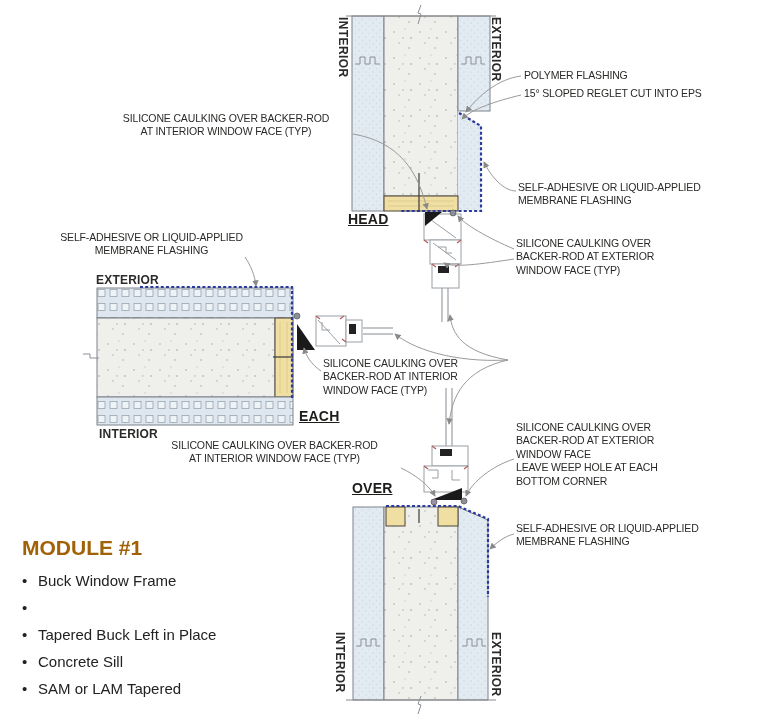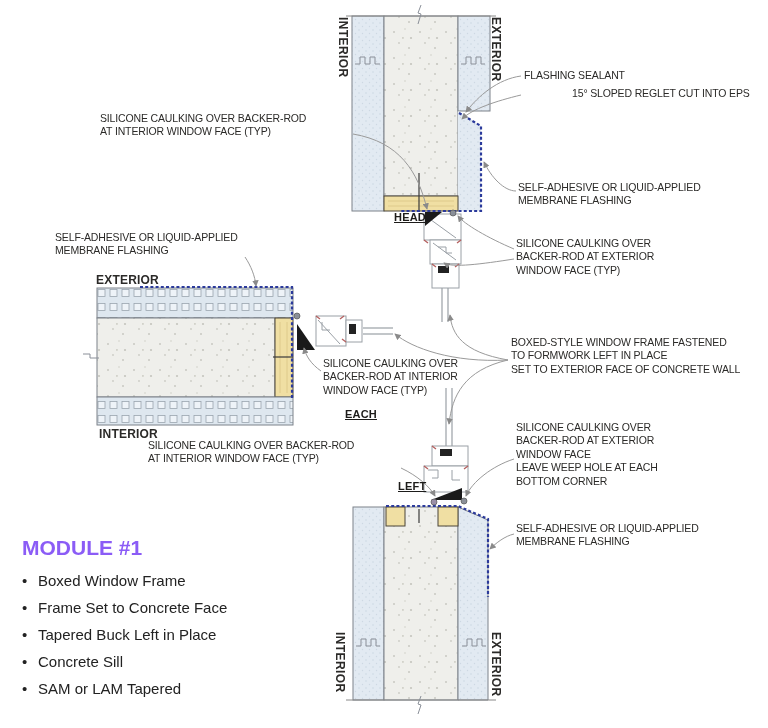--- a/index.html
+++ b/index.html
@@ -5,31 +5,31 @@
   html,body{margin:0;padding:0;background:#ffffff;}
   #canvas{
     position:relative;width:768px;height:728px;background:#ffffff;overflow:hidden;
     font-family:"Liberation Sans", sans-serif;color:var(--text,#2b2a28);
   }
   #drawing{position:absolute;left:0;top:0;}
   .ann{
     position:absolute;font-size:10.5px;line-height:1.28;letter-spacing:-0.15px;
     white-space:pre-line;color:var(--text,#2b2a28);
   }
-  .ann.right{text-align:left;}
+  .ann.right{text-align:center;}
   .detail-label{
-    position:absolute;font-size:11px;font-weight:bold;letter-spacing:0.2px;
-    text-decoration:underline;color:#1d1c1a;margin-left:46px;
+    position:absolute;font-size:14px;font-weight:bold;letter-spacing:0.2px;
+    text-decoration:underline;color:#1d1c1a;
   }
   .vlabel{
     position:absolute;writing-mode:vertical-rl;font-size:12px;font-weight:600;
     letter-spacing:0.4px;color:#2b2a28;
   }
   .hlabel{position:absolute;font-size:12px;font-weight:600;letter-spacing:0.2px;color:#2b2a28;}
-  .module-title{position:absolute;left:22px;top:536px;font-size:21px;font-weight:bold;color:#8b5cf6;}
+  .module-title{position:absolute;left:22px;top:536px;font-size:21px;font-weight:bold;color:#a16207;}
   .bullets{position:absolute;left:22px;top:572px;}
   .bullet-row{display:flex;align-items:baseline;height:27px;font-size:15px;color:#222;}
   .bullet-row .dot{width:16px;font-size:15px;}
   svg .leader{fill:none;stroke:var(--leader-gray,#9a9a9a);stroke-width:1;}
   svg .membrane{fill:none;stroke:var(--membrane-blue,#2b3a9b);stroke-width:2.2;stroke-dasharray:3 2.2;}
   svg .wall-stroke{stroke:#7d828a;stroke-width:1;}
   svg .frame{fill:#ffffff;stroke:#9aa0a6;stroke-width:1;}
   svg .frame-line{fill:none;stroke:#9aa0a6;stroke-width:1;}
   svg .glazing{fill:none;stroke:#9aa0a6;stroke-width:1.2;}
   svg .caulk{fill:var(--caulk-black,#1a1a1a);}
@@ -166,65 +166,61 @@
       <path class="leader" marker-end="url(#arrow)" d="M514,459 C492,466 472,482 466,496"></path>
       <path class="leader" marker-end="url(#arrow)" d="M514,534 C505,536 496,543 490,549"></path>
     </g>
   </svg>
 
   <div class="vlabel" style="left:336px;top:17px;">INTERIOR</div>
   <div class="vlabel" style="left:489px;top:17px;">EXTERIOR</div>
 
   <div class="ann right" style="left:100px;top:112px;width:252px;">SILICONE CAULKING OVER BACKER-ROD
 AT INTERIOR WINDOW FACE (TYP)</div>
-  <div class="ann" style="left:524px;top:69px;">FLASHING SEALANT</div>
-  <div class="ann" style="left:524px;top:87px;margin-left:48px;">15° SLOPED REGLET CUT INTO EPS</div>
+  <div class="ann" style="left:524px;top:69px;">POLYMER FLASHING</div>
+  <div class="ann" style="left:524px;top:87px;">15° SLOPED REGLET CUT INTO EPS</div>
   <div class="ann" style="left:518px;top:181px;">SELF-ADHESIVE OR LIQUID-APPLIED
 MEMBRANE FLASHING</div>
   <div class="detail-label" style="left:348px;top:211px;">HEAD</div>
   <div class="ann" style="left:516px;top:237px;">SILICONE CAULKING OVER
 BACKER-ROD AT EXTERIOR
 WINDOW FACE (TYP)</div>
 
   <div class="ann right" style="left:55px;top:231px;width:193px;">SELF-ADHESIVE OR LIQUID-APPLIED
 MEMBRANE FLASHING</div>
   <div class="hlabel" style="left:96px;top:273px;">EXTERIOR</div>
   <div class="hlabel" style="left:99px;top:427px;">INTERIOR</div>
   <div class="ann" style="left:323px;top:357px;">SILICONE CAULKING OVER
 BACKER-ROD AT INTERIOR
 WINDOW FACE (TYP)</div>
   <div class="detail-label" style="left:299px;top:408px;">EACH</div>
 
-  <div class="ann" style="left:511px;top:336px;">BOXED-STYLE WINDOW FRAME FASTENED
-TO FORMWORK LEFT IN PLACE
-SET TO EXTERIOR FACE OF CONCRETE WALL</div>
 
   <div class="ann right" style="left:148px;top:439px;width:253px;">SILICONE CAULKING OVER BACKER-ROD
 AT INTERIOR WINDOW FACE (TYP)</div>
   <div class="ann" style="left:516px;top:421px;">SILICONE CAULKING OVER
 BACKER-ROD AT EXTERIOR
 WINDOW FACE
 LEAVE WEEP HOLE AT EACH
 BOTTOM CORNER</div>
-  <div class="detail-label" style="left:352px;top:480px;">LEFT</div>
+  <div class="detail-label" style="left:352px;top:480px;">OVER</div>
   <div class="ann" style="left:516px;top:522px;">SELF-ADHESIVE OR LIQUID-APPLIED
 MEMBRANE FLASHING</div>
 
   <div class="vlabel" style="left:333px;top:632px;">INTERIOR</div>
   <div class="vlabel" style="left:489px;top:632px;">EXTERIOR</div>
 
   <div class="module-title">MODULE #1</div>
   <div class="bullets">
     <div class="bullet-row">
         <span class="dot">•</span>
-        <span>Boxed Window Frame</span>
-      </div>
-    <div class="bullet-row">
-        <span class="dot">•</span>
-        <span>Frame Set to Concrete Face</span>
+        <span>Buck Window Frame</span>
+      </div>
+    <div class="bullet-row">
+        <span class="dot">•</span>
       </div>
     <div class="bullet-row">
         <span class="dot">•</span>
         <span>Tapered Buck Left in Place</span>
       </div>
     <div class="bullet-row">
         <span class="dot">•</span>
         <span>Concrete Sill</span>
       </div>
     <div class="bullet-row">

